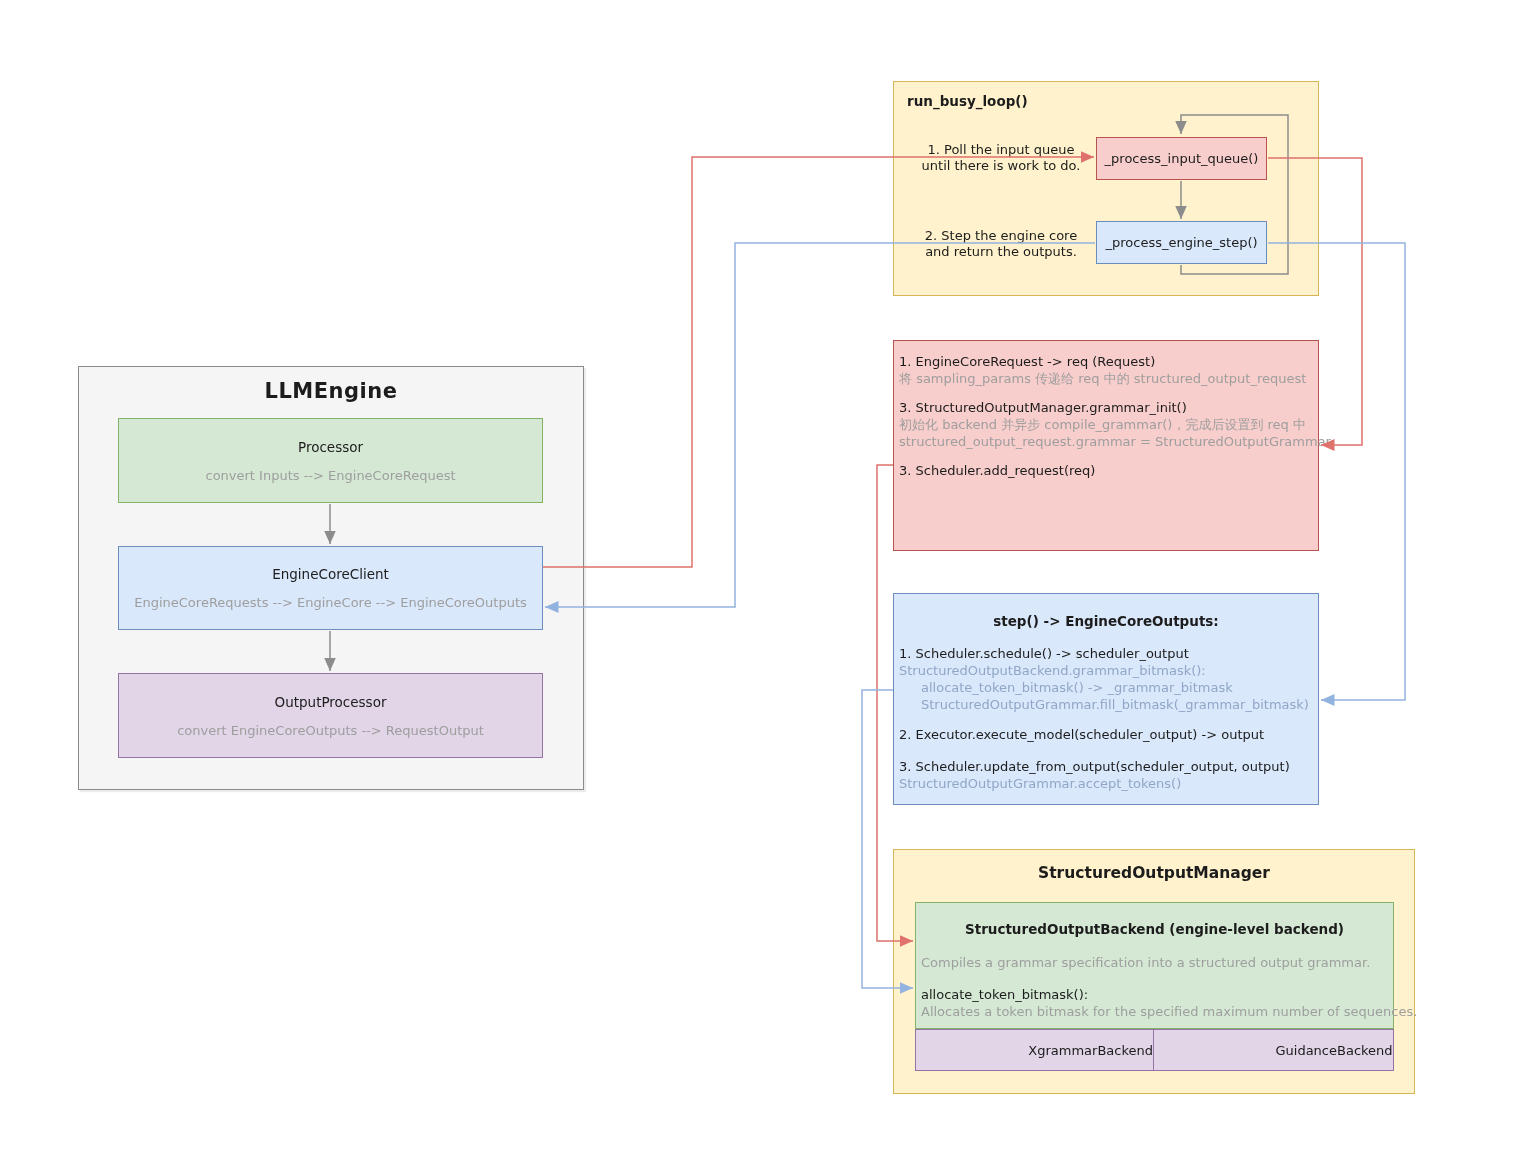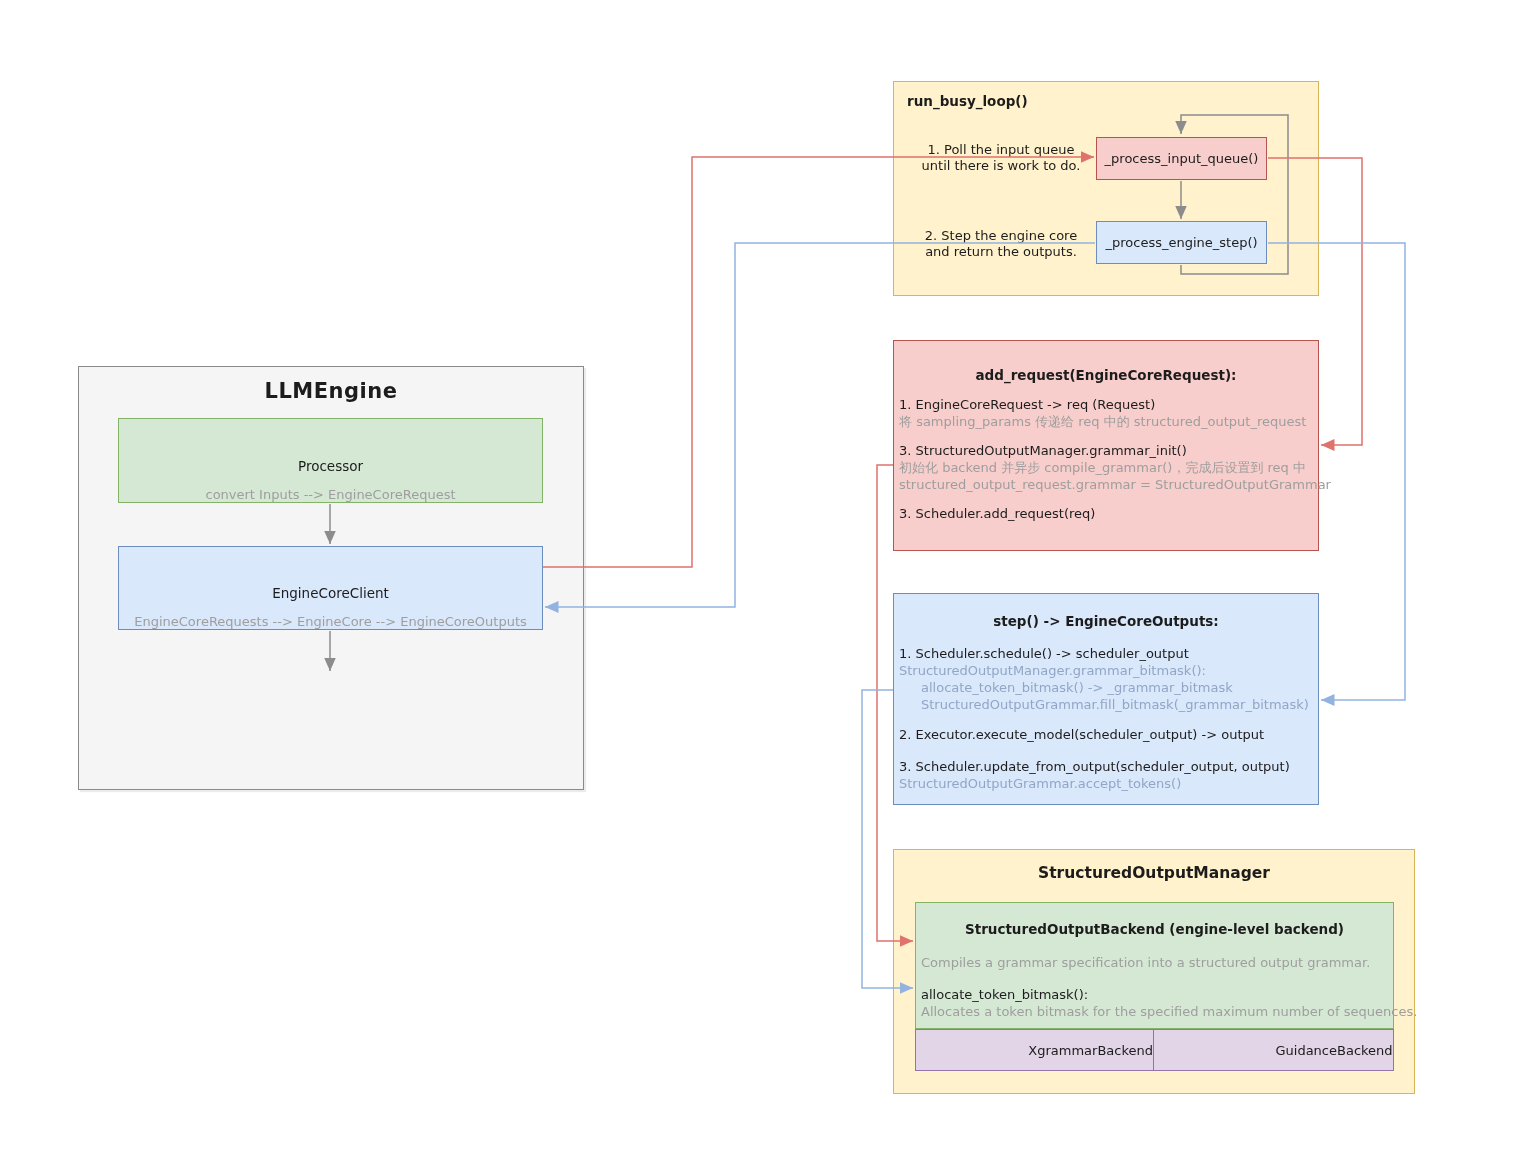--- a/index.html
+++ b/index.html
@@ -16,21 +16,21 @@
   body{background:var(--canvas-bg); font-family:"DejaVu Sans", sans-serif; color:var(--text-black);}
   #canvas{position:relative; width:1533px; height:1156px; background:var(--canvas-bg); overflow:hidden;}
   .abs{position:absolute; box-sizing:border-box;}
   .panel{background:var(--panel-fill); border:1px solid var(--panel-border); box-shadow:2px 2px 1px rgba(0,0,0,0.08);}
   .panel-title{position:absolute; left:0; right:0; text-align:center; font-weight:bold; font-size:21px; letter-spacing:0.5px;}
   .ybox{background:var(--yellow-fill); border:1.4px solid var(--yellow-border);}
   .gbox{background:var(--green-fill); border:1.4px solid var(--green-border);}
   .bbox{background:var(--blue-fill); border:1.4px solid var(--blue-border);}
   .rbox{background:var(--red-fill); border:1.4px solid var(--red-border);}
   .pbox{background:var(--purple-fill); border:1.4px solid var(--purple-border);}
-  .cardbox{display:flex; flex-direction:column; align-items:center; justify-content:flex-end; gap:13px; text-align:center;}
+  .cardbox{display:flex; flex-direction:column; align-items:center; justify-content:center; gap:13px; text-align:center;}
   .cardbox .t{font-size:13.5px; font-weight:500; color:var(--text-black);}
   .cardbox .s{font-size:13px; color:var(--text-gray);}
   .node{display:flex; align-items:center; justify-content:center; font-size:13px; color:var(--text-black);}
   .boxtitle{text-align:center; font-weight:bold; font-size:13.5px; line-height:17px;}
   .content{padding:0 5px; font-size:13px; line-height:17px;}
   .grp{margin-top:12px;}
   .ln{white-space:nowrap;}
   .ln.black{color:var(--text-black);}
   .ln.gray{color:var(--text-gray);}
   .ln.bluegray{color:var(--text-bluegray);}
@@ -54,20 +54,24 @@
   <div class="abs gbox cardbox" style="left:118px; top:418px; width:425px; height:85px;">
     <div class="t">Processor</div>
     <div class="s">convert Inputs --&gt; EngineCoreRequest</div>
   </div>
 
   <div class="abs bbox cardbox" style="left:118px; top:546px; width:425px; height:84px;">
     <div class="t">EngineCoreClient</div>
     <div class="s">EngineCoreRequests --&gt; EngineCore --&gt; EngineCoreOutputs</div>
   </div>
 
+  <div class="abs pbox cardbox" style="left:118px; top:673px; width:425px; height:85px;">
+    <div class="t">OutputProcessor</div>
+    <div class="s">convert EngineCoreOutputs --&gt; RequestOutput</div>
+  </div>
 
 
   <div class="abs ybox" style="left:893px; top:81px; width:426px; height:215px;">
     <div class="rbl-title" style="left:13px; top:11px;">run_busy_loop()</div>
     <div class="floatlabel" style="left:7px; top:60px; width:200px;">
       <div>1. Poll the input queue</div>
       <div>until there is work to do.</div>
     </div>
     <div class="floatlabel" style="left:7px; top:146px; width:200px;">
       <div>2. Step the engine core</div>
@@ -76,21 +80,20 @@
   </div>
 
   <div class="abs rbox node" style="left:1096px; top:137px; width:171px; height:43px;">
     <span>_process_input_queue()</span>
   </div>
   <div class="abs bbox node" style="left:1096px; top:221px; width:171px; height:43px;">
     <span>_process_engine_step()</span>
   </div>
 
   <div class="abs rbox" style="left:893px; top:340px; width:426px; height:211px;">
-    <div class="boxtitle" style="padding-top:26px;">add_request(EngineCoreRequest):</div>
     <div class="content">
       <div class="grp">
         <div class="ln black">1. EngineCoreRequest -&gt; req (Request)</div>
         <div class="ln gray">将 sampling_params 传递给 req 中的 structured_output_request</div>
       </div>
       <div class="grp">
         <div class="ln black">3. StructuredOutputManager.grammar_init()</div>
         <div class="ln gray">初始化 backend 并异步 compile_grammar()，完成后设置到 req 中</div>
         <div class="ln gray">structured_output_request.grammar = StructuredOutputGrammar</div>
       </div>
@@ -98,21 +101,21 @@
         <div class="ln black">3. Scheduler.add_request(req)</div>
       </div>
     </div>
   </div>
 
   <div class="abs bbox" style="left:893px; top:593px; width:426px; height:212px;">
     <div class="boxtitle" style="padding-top:19px;">step() -&gt; EngineCoreOutputs:</div>
     <div class="content">
       <div class="grp" style="margin-top:15px;">
         <div class="ln black">1. Scheduler.schedule() -&gt; scheduler_output</div>
-        <div class="ln bluegray">StructuredOutputManager.grammar_bitmask():</div>
+        <div class="ln bluegray">StructuredOutputBackend.grammar_bitmask():</div>
         <div class="ln bluegray ind">allocate_token_bitmask() -&gt; _grammar_bitmask</div>
         <div class="ln bluegray ind">StructuredOutputGrammar.fill_bitmask(_grammar_bitmask)</div>
       </div>
       <div class="grp" style="margin-top:13px;">
         <div class="ln black">2. Executor.execute_model(scheduler_output) -&gt; output</div>
       </div>
       <div class="grp" style="margin-top:15px;">
         <div class="ln black">3. Scheduler.update_from_output(scheduler_output, output)</div>
         <div class="ln bluegray">StructuredOutputGrammar.accept_tokens()</div>
       </div>

